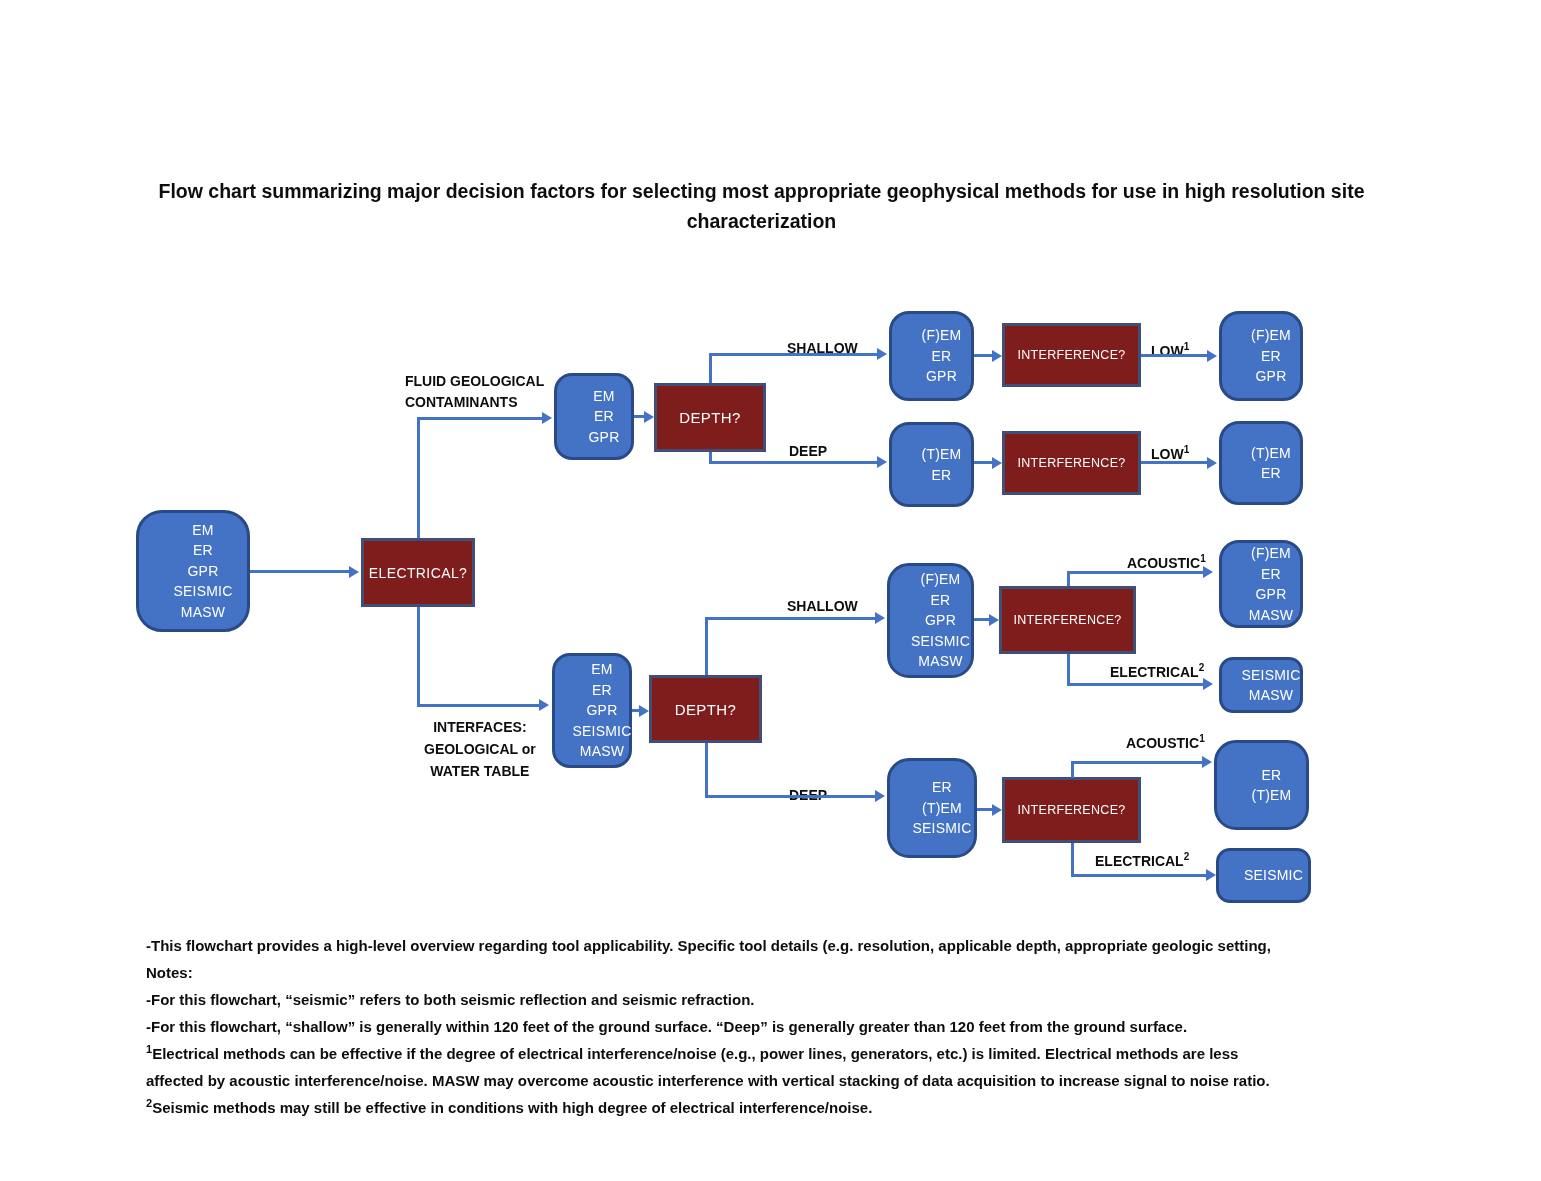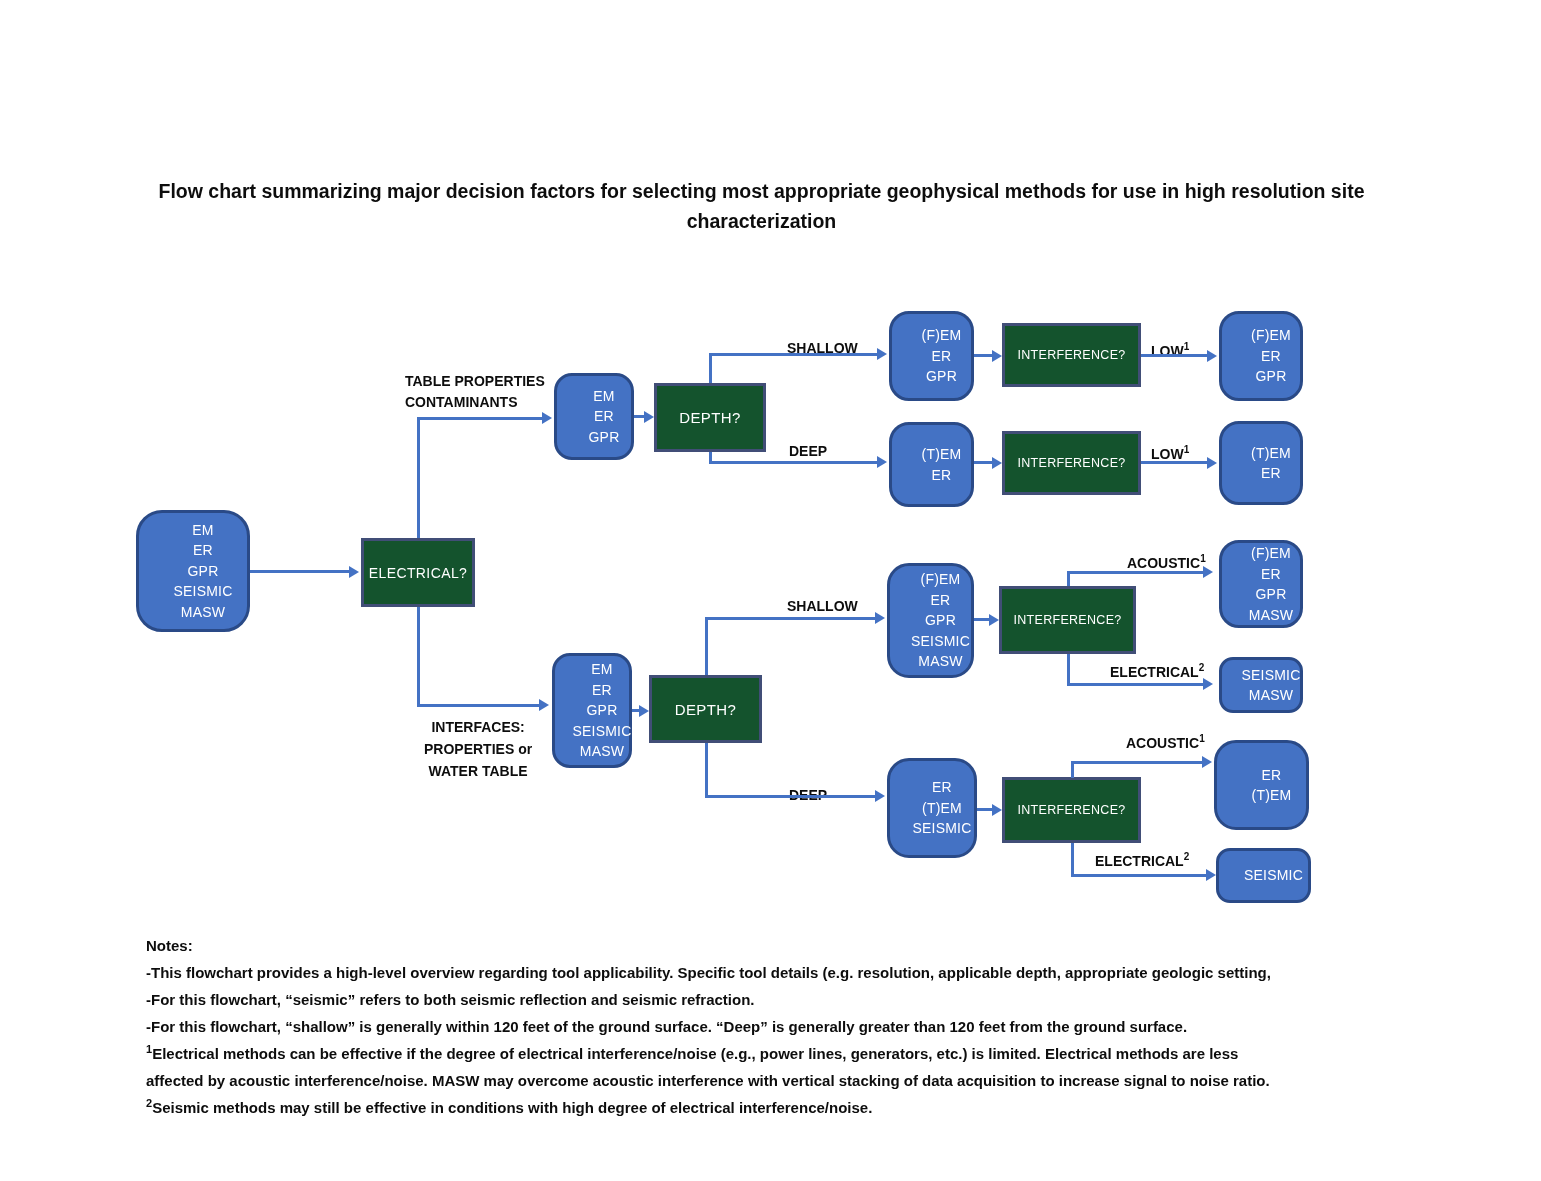--- a/index.html
+++ b/index.html
@@ -12,21 +12,21 @@
     text-align:center;font-size:19.5px;font-weight:bold;color:#0d0d0d;
     line-height:30px;
   }
   .node{
     position:absolute;background:#4472C4;border:3px solid #2a4a87;
     color:#ffffff;display:flex;flex-direction:column;justify-content:center;
     align-items:center;text-align:center;box-sizing:border-box;
     font-size:14px;line-height:20.5px;letter-spacing:0.2px;padding-left:20px;
   }
   .decision{
-    position:absolute;background:#14532d;border:3px solid #414e77;
+    position:absolute;background:#7f1d1d;border:3px solid #414e77;
     color:#ffffff;display:flex;justify-content:center;align-items:center;
     text-align:center;box-sizing:border-box;font-size:14px;letter-spacing:0.4px;
   }
   .decision.small{font-size:12.5px;letter-spacing:0.3px;}
   .lbl{
     position:absolute;font-weight:bold;color:#0d0d0d;font-size:14px;
     line-height:20px;white-space:nowrap;
   }
   .lbl sup{font-size:10px;}
   .lbl.multi{line-height:21px;}
@@ -146,26 +146,26 @@
     <span>INTERFERENCE?</span>
   </div>
   <div class="decision small" style="left:990px;top:586px;width:137px;height:68px;">
     <span>INTERFERENCE?</span>
   </div>
   <div class="decision small" style="left:993px;top:777px;width:139px;height:66px;">
     <span>INTERFERENCE?</span>
   </div>
 
   <div class="lbl multi" style="left:396px;top:371px;">
-    <div>TABLE PROPERTIES</div>
+    <div>FLUID GEOLOGICAL</div>
     <div>CONTAMINANTS</div>
   </div>
   <div class="lbl multi" style="left:415px;top:716px;line-height:22px;text-align:center;">
     <div>INTERFACES:</div>
-    <div>PROPERTIES or</div>
+    <div>GEOLOGICAL or</div>
     <div>WATER TABLE</div>
   </div>
 
   <div class="lbl" style="left:778px;top:338px;">SHALLOW</div>
   <div class="lbl" style="left:780px;top:441px;">DEEP</div>
   <div class="lbl" style="left:778px;top:596px;">SHALLOW</div>
   <div class="lbl" style="left:780px;top:785px;">DEEP</div>
 
   <div class="lbl" style="left:1142px;top:337px;"><span>LOW</span><sup>1</sup></div>
   <div class="lbl" style="left:1142px;top:440px;"><span>LOW</span><sup>1</sup></div>
@@ -236,22 +236,22 @@
 
   <div class="vline" style="left:1062px;top:763px;height:15px;"></div>
   <div class="hline" style="left:1062px;top:761px;width:131px;"></div>
   <div class="arr" style="left:1193px;top:756px;"></div>
 
   <div class="vline" style="left:1062px;top:843px;height:33px;"></div>
   <div class="hline" style="left:1062px;top:874px;width:135px;"></div>
   <div class="arr" style="left:1197px;top:869px;"></div>
 
   <div class="notes">
+    <div class="note-line"><sup></sup><span>-This flowchart provides a high-level overview regarding tool applicability. Specific tool details (e.g. resolution, applicable depth, appropriate geologic setting,</span></div>
     <div class="note-line"><sup></sup><span>Notes:</span></div>
-    <div class="note-line"><sup></sup><span>-This flowchart provides a high-level overview regarding tool applicability. Specific tool details (e.g. resolution, applicable depth, appropriate geologic setting,</span></div>
     <div class="note-line"><sup></sup><span>-For this flowchart, “seismic” refers to both seismic reflection and seismic refraction.</span></div>
     <div class="note-line"><sup></sup><span>-For this flowchart, “shallow” is generally within 120 feet of the ground surface. “Deep” is generally greater than 120 feet from the ground surface.</span></div>
     <div class="note-line"><sup>1</sup><span>Electrical methods can be effective if the degree of electrical interference/noise (e.g., power lines, generators, etc.) is limited.   Electrical methods are less</span></div>
     <div class="note-line"><sup></sup><span>affected by acoustic interference/noise.   MASW may overcome acoustic interference with vertical stacking of data acquisition to increase signal to noise ratio.</span></div>
     <div class="note-line"><sup>2</sup><span>Seismic methods may still be effective in conditions with high degree of electrical interference/noise.</span></div>
   </div>
 
 </div>
 
 </body></html>

